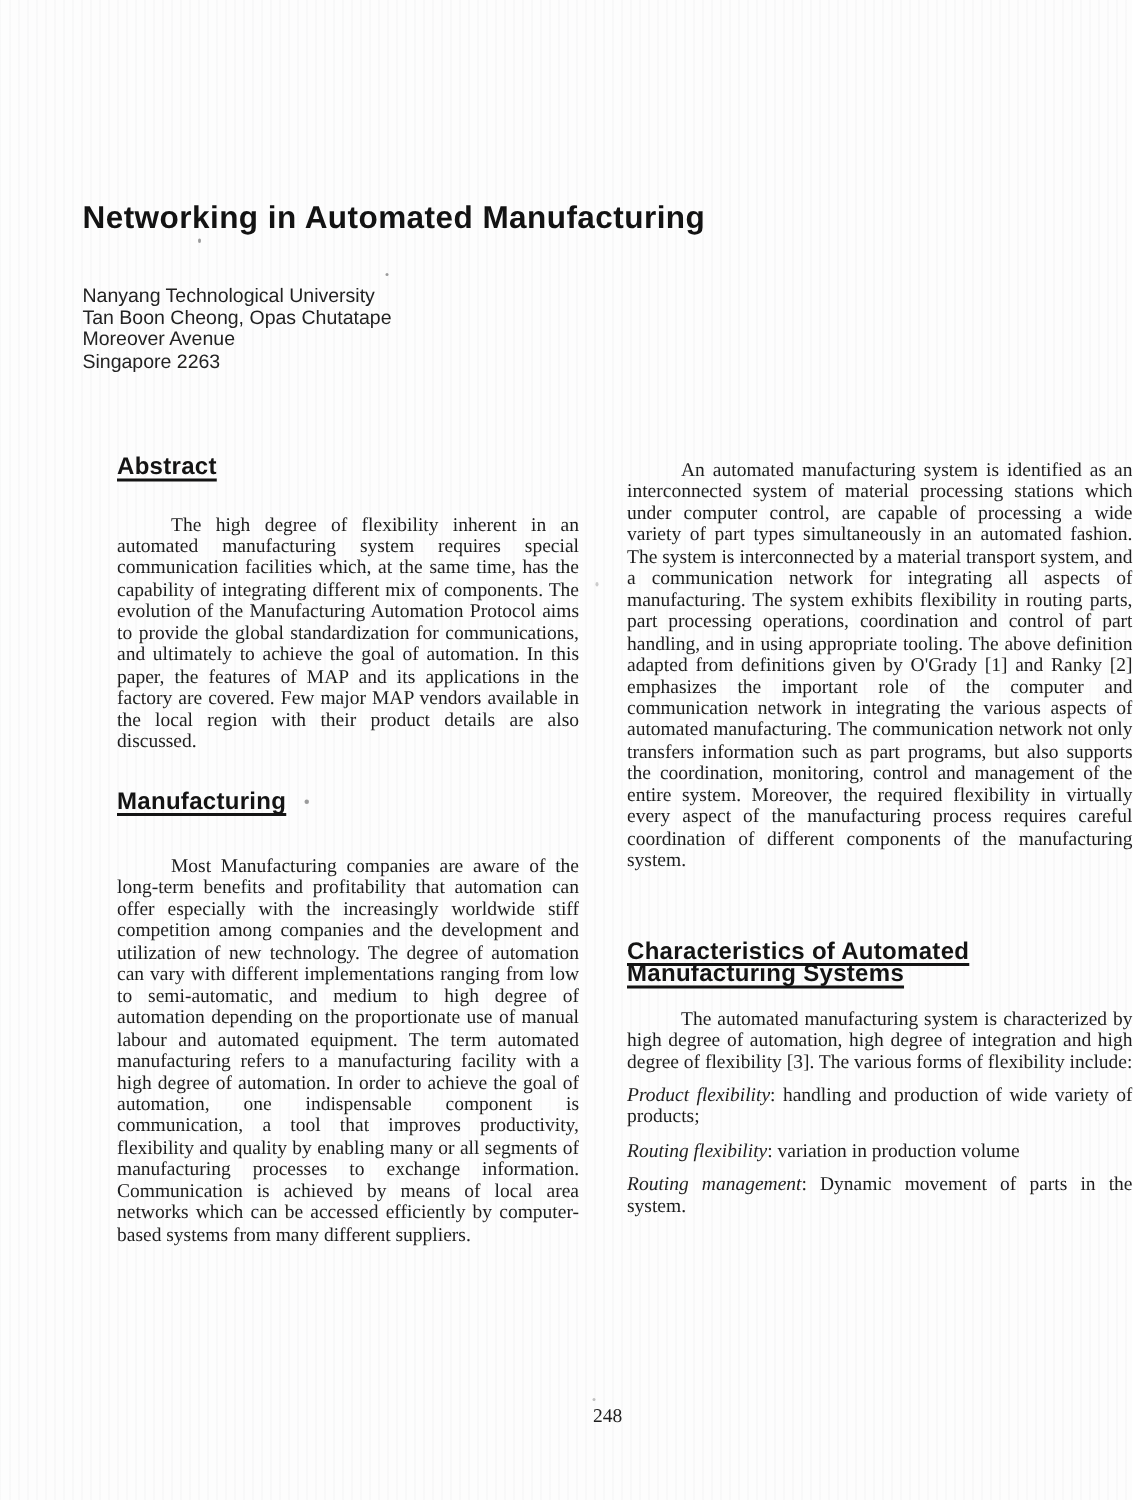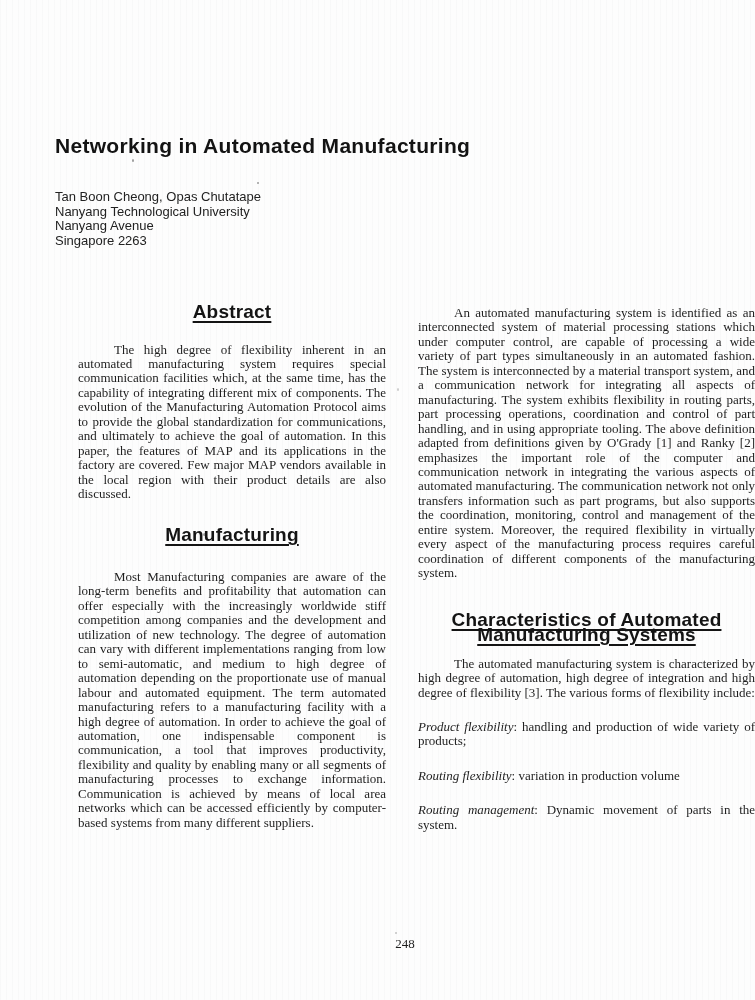--- a/index.html
+++ b/index.html
@@ -58,40 +58,40 @@
     font-size: 13px;
     line-height: 14.45px;
     text-align: justify;
   }
   .col-left  { left: 78px;  top: 304px; width: 308px; }
   .col-right { left: 418px; top: 306px; width: 337px; }
 
   .sec-heading {
     font-family: "Liberation Sans", sans-serif;
     font-weight: bold;
-    font-size: 19px;
+    font-size: 16px;
     line-height: 15.5px;
     letter-spacing: 0.2px;
-    text-align: center;
+    text-align: left;
     text-decoration: underline;
     text-decoration-thickness: 1.5px;
     text-underline-offset: 2.5px;
     color: #141414;
     margin: 0;
   }
   .h-abstract     { margin-bottom: 23px; }
   .h-introduction { margin-top: 26px; margin-bottom: 27px; }
-  .h-characteristics { margin-top: 31px; margin-bottom: 14px; }
+  .h-characteristics { margin-top: 46px; margin-bottom: 14px; }
 
   .body-para {
     margin: 0;
     text-indent: 36px;
   }
   .def-item {
-    margin: 20px 0 0 0;
+    margin: 8px 0 0 0;
     text-indent: 0;
   }
   .def-term { font-style: italic; }
 
   
   .page-number {
     position: absolute;
     left: 55px;
     top: 936px;
     width: 700px;
@@ -114,23 +114,23 @@
   .speck-5 { left: 395px; top: 932px; width: 2px; height: 2px; opacity: 0.6; }
 </style>
 </head>
 <body>
 
 <div class="page">
 
   <div class="header">
     <h1 class="paper-title">Networking in Automated Manufacturing</h1>
     <div class="authors">
+      <div>Nanyang Technological University</div>
       <div>Tan Boon Cheong, Opas Chutatape</div>
-      <div>Nanyang Technological University</div>
-      <div>Nanyang Avenue</div>
+      <div>Moreover Avenue</div>
       <div>Singapore 2263</div>
     </div>
   </div>
 
   <div class="col col-left">
     <h2 class="sec-heading h-abstract">Abstract</h2>
     <p class="body-para">The high degree of flexibility inherent in an automated manufacturing system requires special communication facilities which, at the same time, has the capability of integrating different mix of components. The evolution of the Manufacturing Automation Protocol aims to provide the global standardization for communications, and ultimately to achieve the goal of automation. In this paper, the features of MAP and its applications in the factory are covered. Few major MAP vendors available in the local region with their product details are also discussed.</p>
 
     <h2 class="sec-heading h-introduction">Manufacturing</h2>
     <p class="body-para">Most Manufacturing companies are aware of the long-term benefits and profitability that automation can offer especially with the increasingly worldwide stiff competition among companies and the development and utilization of new technology. The degree of automation can vary with different implementations ranging from low to semi-automatic, and medium to high degree of automation depending on the proportionate use of manual labour and automated equipment. The term automated manufacturing refers to a manufacturing facility with a high degree of automation. In order to achieve the goal of automation, one indispensable component is communication, a tool that improves productivity, flexibility and quality by enabling many or all segments of manufacturing processes to exchange information. Communication is achieved by means of local area networks which can be accessed efficiently by computer-based systems from many different suppliers.</p>

